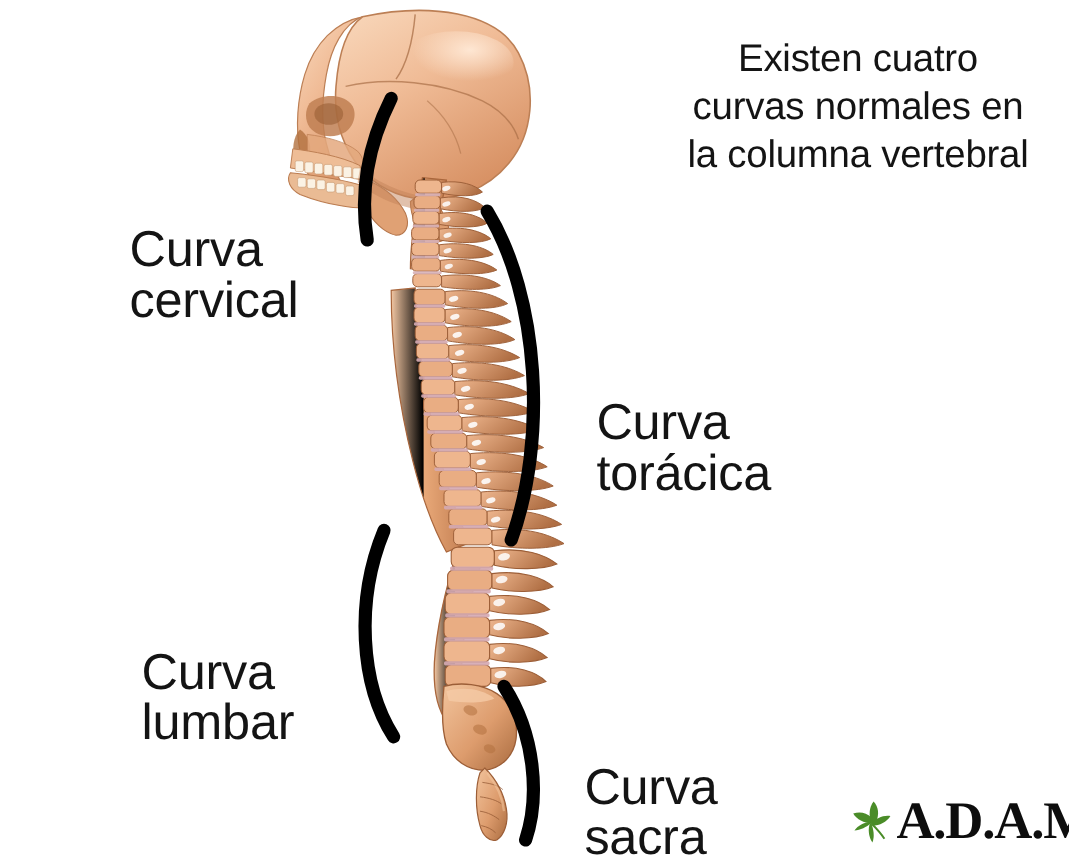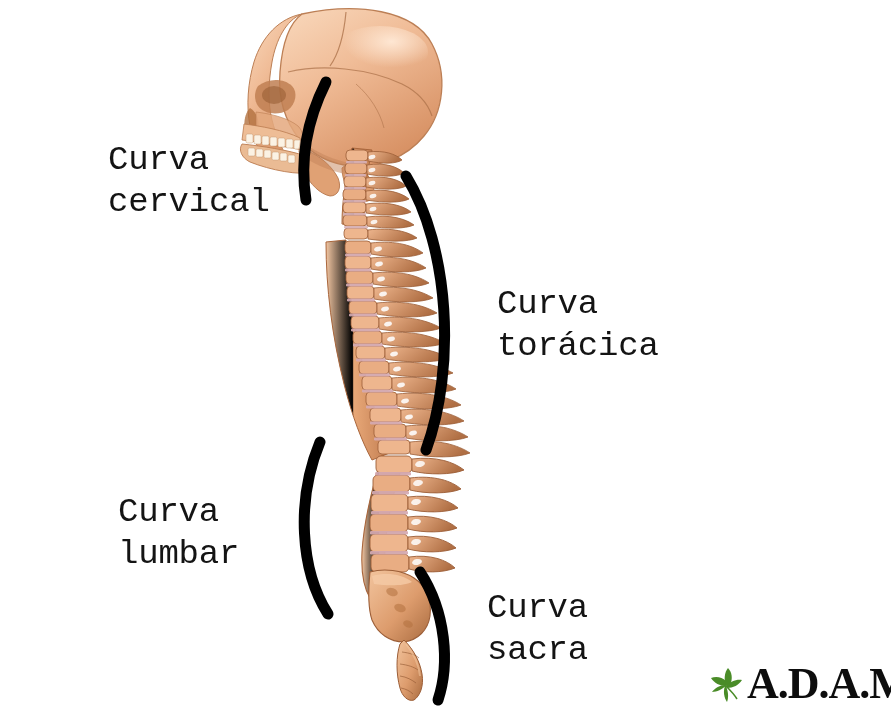--- a/index.html
+++ b/index.html
@@ -18,25 +18,26 @@
   #illustration {
     position: absolute;
     left: 0;
     top: 0;
     width: 891px;
     height: 713px;
   }
   .label {
     position: absolute;
     color: #141414;
-    font-family: Liberation Mono, monospace;
-    font-size: 34px;
+    font-family: Liberation Sans, sans-serif;
+    font-size: 42px;
     line-height: 42px;
     white-space: pre-line;
     letter-spacing: -0.2px;
+    margin-top: 48px;
   }
   #title-block {
     position: absolute;
     left: 560px;
     top: 28px;
     width: 310px;
     text-align: center;
     color: #141414;
     font-size: 32px;
     line-height: 40px;
@@ -393,20 +394,25 @@
     </g>
 
     <g fill="none" stroke="#000000" stroke-linecap="round">
       <path d="M326 82 C306 122 300 162 306 200" stroke-width="11"></path>
       <path d="M406 176 C450 248 456 368 426 450" stroke-width="11"></path>
       <path d="M320 442 C296 500 300 570 328 614" stroke-width="11"></path>
       <path d="M420 572 C446 612 450 664 438 700" stroke-width="11"></path>
     </g>
   </svg>
 
+  <div id="title-block">
+    <div>Existen cuatro</div>
+    <div>curvas normales en</div>
+    <div>la columna vertebral</div>
+  </div>
 
   <div class="label" id="label-cervical">Curva
 cervical</div>
 
   <div class="label" id="label-thoracic">Curva
 torácica</div>
 
   <div class="label" id="label-lumbar">Curva
 lumbar</div>
 

